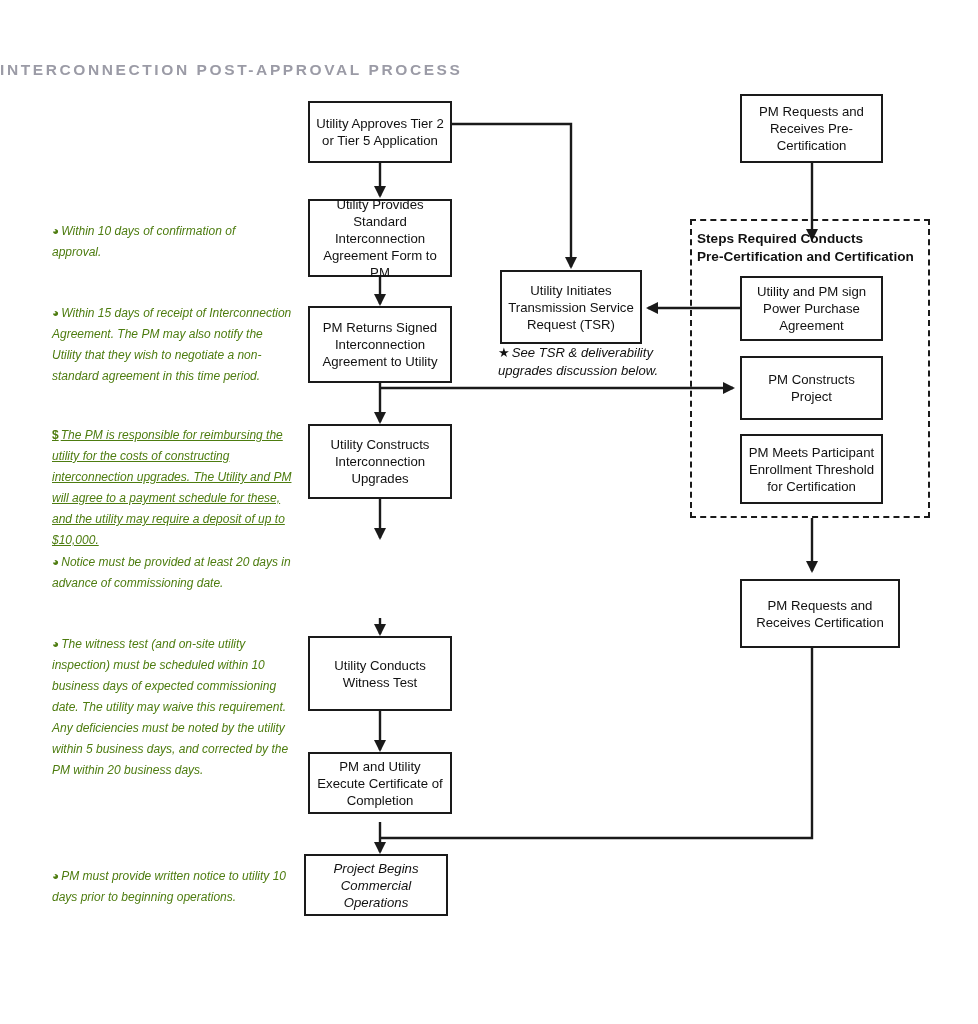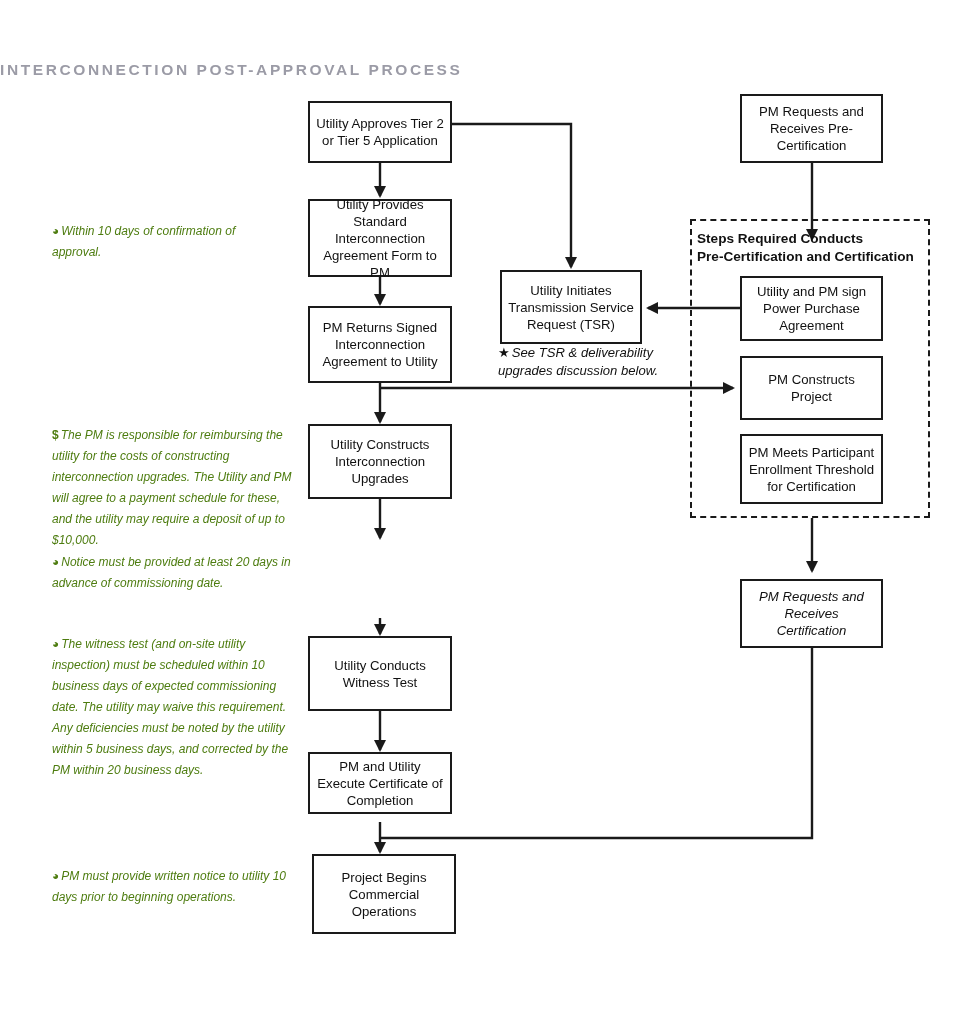--- a/index.html
+++ b/index.html
@@ -166,21 +166,21 @@
 
 
   <div class="node" style="left:308px; top:636px; width:144px; height:75px;">
     <span>Utility Conducts Witness Test</span>
   </div>
 
   <div class="node" style="left:308px; top:752px; width:144px; height:62px;">
     <span>PM and Utility Execute Certificate of Completion</span>
   </div>
 
-  <div class="node" style="left:312px; top:854px; width:144px; height:80px;">
+  <div class="node" style="left:304px; top:854px; width:144px; height:62px;font-style:italic;">
     <span>Project Begins Commercial Operations</span>
   </div>
 
   <div class="node" style="left:500px; top:270px; width:142px; height:74px;">
     <span>Utility Initiates Transmission Service Request (TSR)</span>
   </div>
 
   <div class="footnote" style="left:498px; top:344px; width:176px;">
     <span class="star-icon">★</span><span>See TSR &amp; deliverability upgrades discussion below.</span>
   </div>
@@ -198,30 +198,33 @@
   </div>
 
   <div class="node" style="left:740px; top:356px; width:143px; height:64px;">
     <span>PM Constructs Project</span>
   </div>
 
   <div class="node" style="left:740px; top:434px; width:143px; height:70px;">
     <span>PM Meets Participant Enrollment Threshold for Certification</span>
   </div>
 
-  <div class="node" style="left:740px; top:579px; width:143px; height:69px;font-style:italic;">
+  <div class="node" style="left:740px; top:579px; width:160px; height:69px;">
     <span>PM Requests and Receives Certification</span>
   </div>
 
   <div class="note" style="left:52px; top:221px; width:230px;">
     <span class="note-icon">◕</span><span>Within 10 days of confirmation of approval.</span>
   </div>
 
-
-  <div class="note" style="left:52px; top:425px; width:245px;">
+  <div class="note" style="left:52px; top:303px; width:243px;">
+    <span class="note-icon">◕</span><span>Within 15 days of receipt of Interconnection Agreement. The PM may also notify the Utility that they wish to negotiate a non-standard agreement in this time period.</span>
+  </div>
+
+  <div class="note" style="left:52px; top:425px; width:245px;text-decoration:underline;">
     <span class="note-icon money">$</span><span>The PM is responsible for reimbursing the utility for the costs of constructing interconnection upgrades. The Utility and PM will agree to a payment schedule for these, and the utility may require a deposit of up to $10,000.</span>
   </div>
 
   <div class="note" style="left:52px; top:552px; width:243px;">
     <span class="note-icon">◕</span><span>Notice must be provided at least 20 days in advance of commissioning date.</span>
   </div>
 
   <div class="note" style="left:52px; top:634px; width:246px;">
     <span class="note-icon">◕</span><span>The witness test  (and on-site utility inspection) must be scheduled within 10 business days of expected commissioning date. The utility may waive this requirement. Any deficiencies must be noted by the utility within 5 business days, and corrected by the PM within 20 business days.</span>
   </div>

